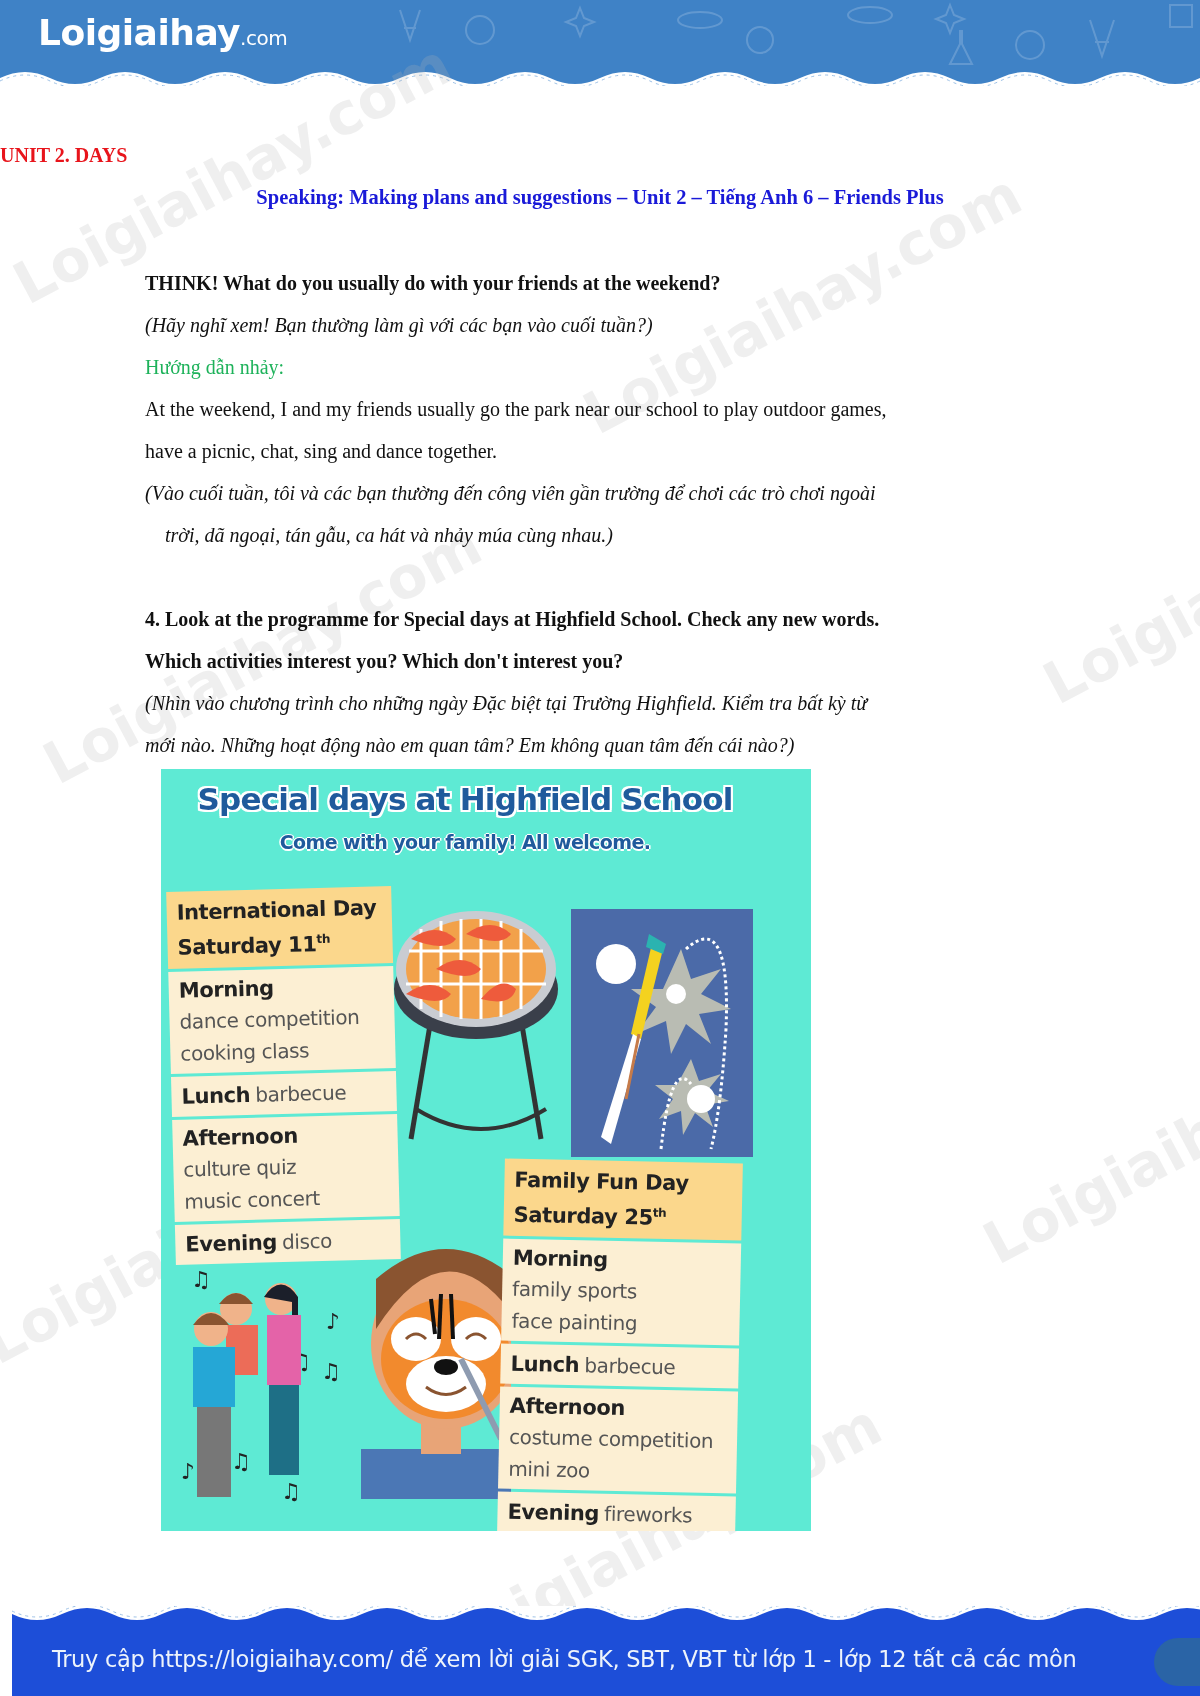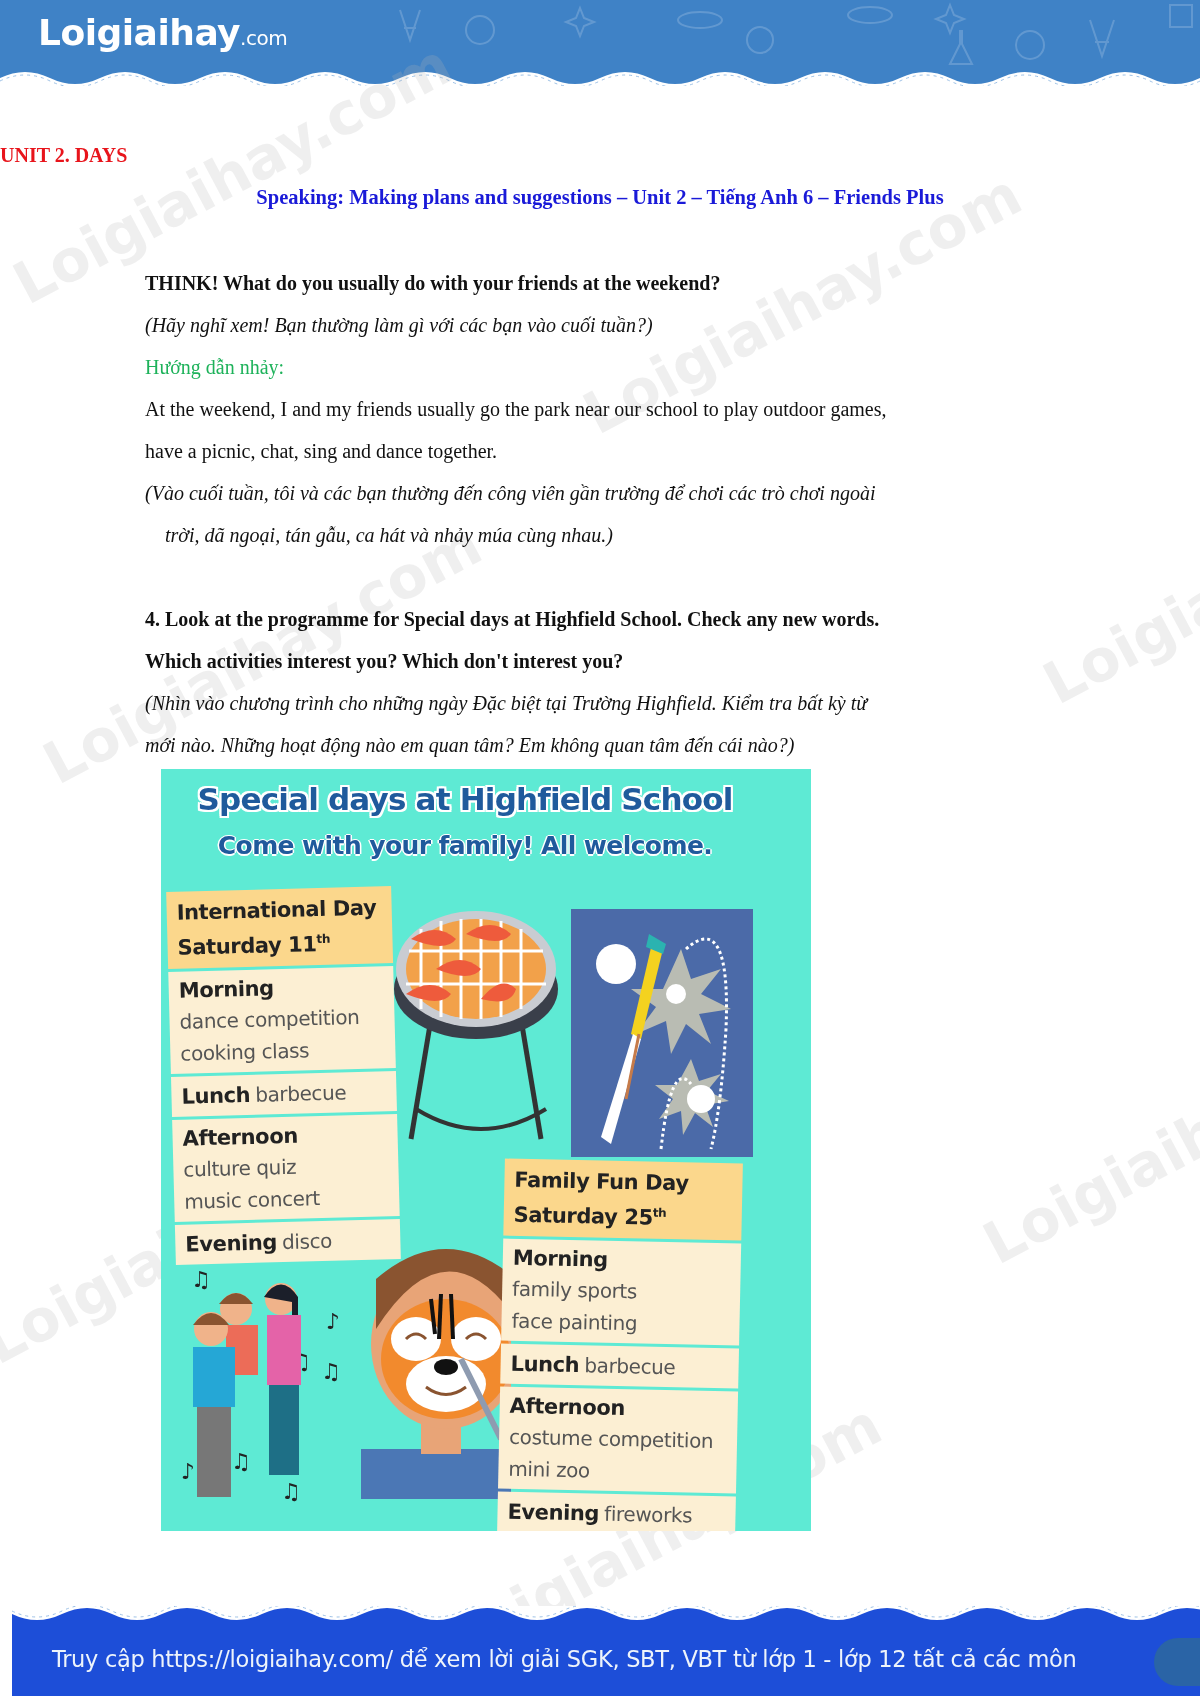--- a/index.html
+++ b/index.html
@@ -28,21 +28,21 @@
   .title-blue { position: absolute; left: 0; width: 1200px; top: 186px; text-align: center; color: #1a1ad8; font-size: 20.5px; font-family: "Liberation Serif", serif; font-weight: bold; }
 
   .p { position: absolute; left: 145px; font-size: 20px; line-height: 42px; font-family: "Liberation Serif", serif; white-space: nowrap; }
   .bold { font-weight: bold; }
   .ital { font-style: italic; }
   .green { color: #1db25a; }
 
   
   .poster { position: absolute; left: 161px; top: 769px; width: 650px; height: 762px; background: #5eead4; overflow: hidden; }
   .poster-title { position: absolute; left: 0; width: 608px; top: 12px; text-align: center; color: #1f5a9c; font-family: "DejaVu Sans", sans-serif; font-weight: bold; font-size: 31px; letter-spacing: -0.8px; text-shadow: 2px 0 #fff, -2px 0 #fff, 0 2px #fff, 0 -2px #fff, 2px 2px #fff, -2px -2px #fff, 2px -2px #fff, -2px 2px #fff; }
-  .poster-sub { position: absolute; left: 0; width: 608px; top: 62px; text-align: center; color: #1f5a9c; font-family: "DejaVu Sans", sans-serif; font-weight: bold; font-size: 25px; letter-spacing: -0.6px; text-shadow: 1.5px 0 #fff, -1.5px 0 #fff, 0 1.5px #fff, 0 -1.5px #fff; }
+  .poster-sub { position: absolute; left: 0; width: 608px; top: 62px; text-align: center; color: #1f5a9c; font-family: "DejaVu Sans", sans-serif; font-weight: bold; font-size: 19px; letter-spacing: -0.6px; text-shadow: 1.5px 0 #fff, -1.5px 0 #fff, 0 1.5px #fff, 0 -1.5px #fff; }
 
   .card { position: absolute; font-family: "DejaVu Sans", sans-serif; color: #222; }
   .card .hd { background: #fbd78c; padding: 6px 10px; font-weight: bold; font-size: 21px; line-height: 30px; letter-spacing: -0.4px; }
   .card .hd sup { font-size: 12px; }
   .card .blk { background: #fcefd3; margin-top: 3px; padding: 4px 10px; }
   .card .lbl { font-weight: bold; font-size: 21px; line-height: 30px; letter-spacing: -0.4px; }
   .card .itm { font-size: 20px; line-height: 32px; color: #555; letter-spacing: -0.4px; }
   .card-left { left: 10px; top: 120px; width: 225px; transform: rotate(-1.5deg); }
   .card-right { left: 340px; top: 392px; width: 238px; transform: rotate(1.2deg); }
 

